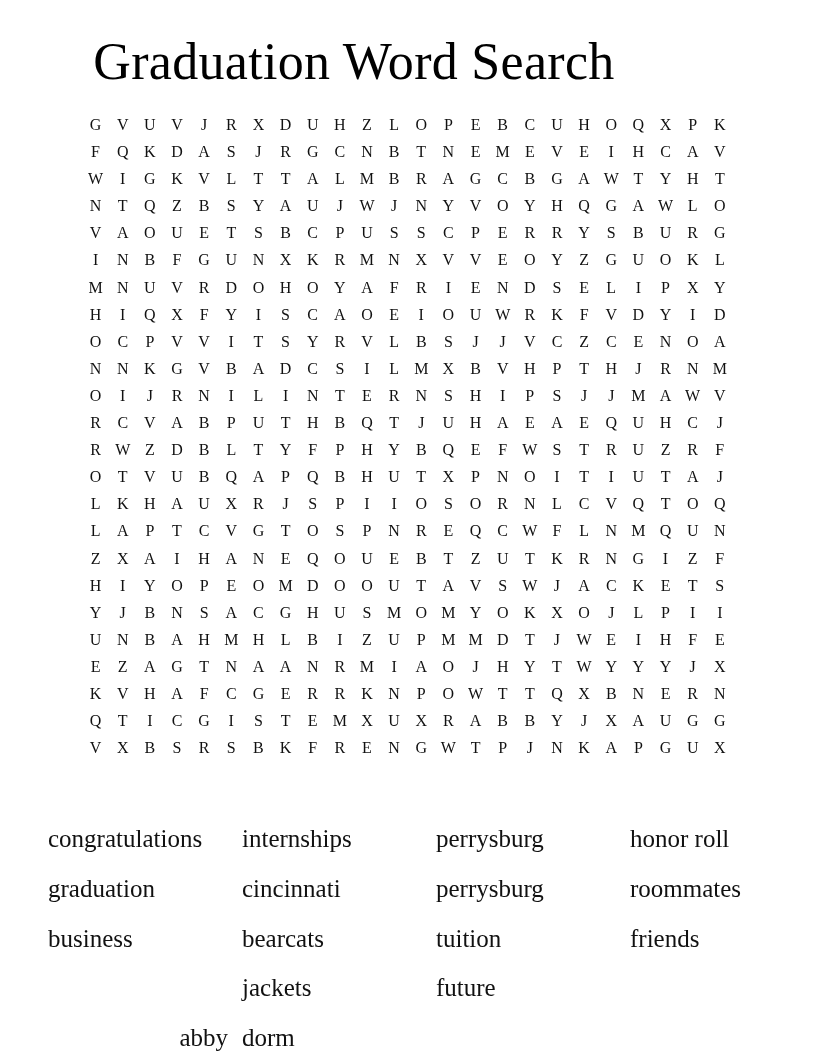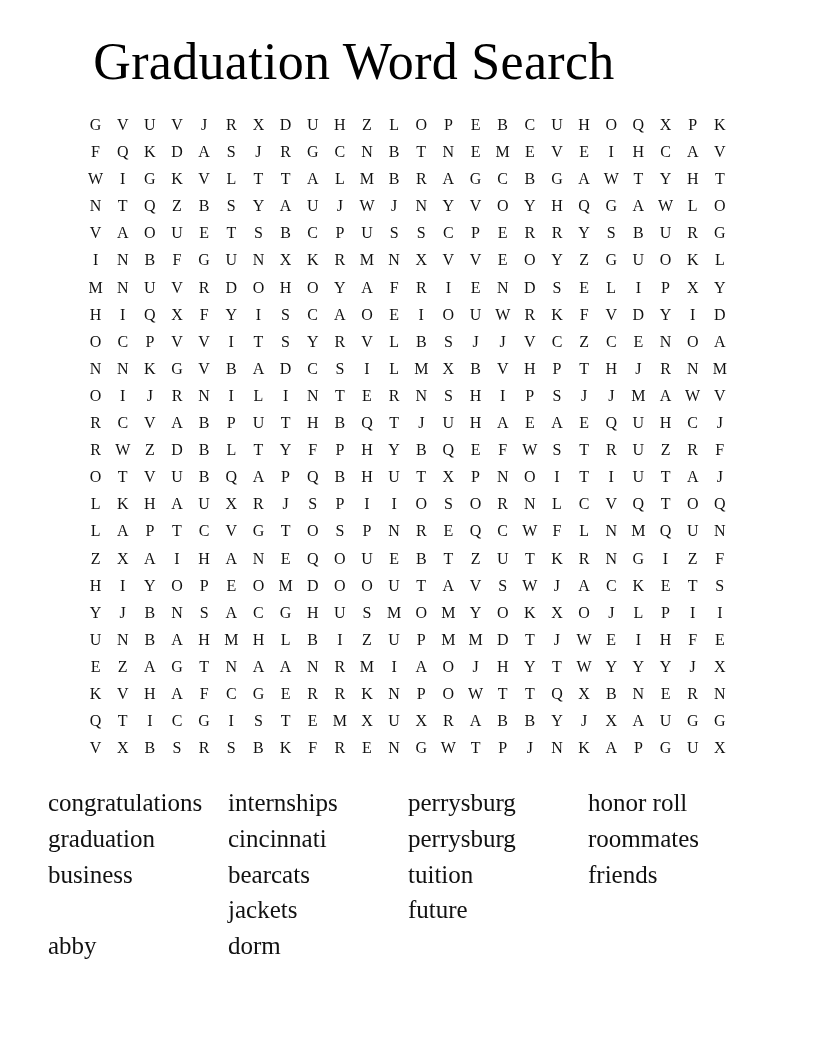--- a/index.html
+++ b/index.html
@@ -17,26 +17,27 @@
     display: grid;
     grid-template-columns: repeat(24, 27.15px);
     grid-auto-rows: 27.1px;
   }
   .cell {
     text-align: center;
     font-family: "Liberation Serif", "DejaVu Serif", serif;
     font-size: 16px; line-height: 27.1px; color: #111;
   }
   .words {
-    position: absolute; left: 48px; top: 786px;
+    position: absolute; left: 48px; top: 822px;
     display: grid;
     grid-template-columns: 180px 180px 180px 180px;
     grid-auto-rows: 35.8px;
     grid-auto-flow: column;
     grid-template-rows: repeat(5, 35.8px);
+    gap: 14px;
   }
   .word {
     font-family: "Liberation Serif", "DejaVu Serif", serif;
     font-size: 25px; line-height: 34px; color: #111; white-space: nowrap;
   }
 </style>
 </head>
 <body>
 
 <div class="title">Graduation Word Search</div>
@@ -617,21 +618,21 @@
     <div class="cell">P</div>
     <div class="cell">G</div>
     <div class="cell">U</div>
     <div class="cell">X</div>
   </div>
 
 <div class="words" id="words">
     <div class="word" style="grid-area: 1 / 1;">congratulations</div>
     <div class="word" style="grid-area: 2 / 1;">graduation</div>
     <div class="word" style="grid-area: 3 / 1;">business</div>
-    <div class="word" style="grid-area: 5 / 1;">abby</div>
+    <div class="word" style="grid-area: 5 / 1; text-align: right;">abby</div>
     <div class="word" style="grid-area: 1 / 2;">internships</div>
     <div class="word" style="grid-area: 2 / 2;">cincinnati</div>
     <div class="word" style="grid-area: 3 / 2;">bearcats</div>
     <div class="word" style="grid-area: 5 / 2;">dorm</div>
     <div class="word" style="grid-area: 4 / 2;">jackets</div>
     <div class="word" style="grid-area: 1 / 3;">perrysburg</div>
     <div class="word" style="grid-area: 2 / 3;">perrysburg</div>
     <div class="word" style="grid-area: 3 / 3;">tuition</div>
     <div class="word" style="grid-area: 4 / 3;">future</div>
     <div class="word" style="grid-area: 5 / 3;"></div>

